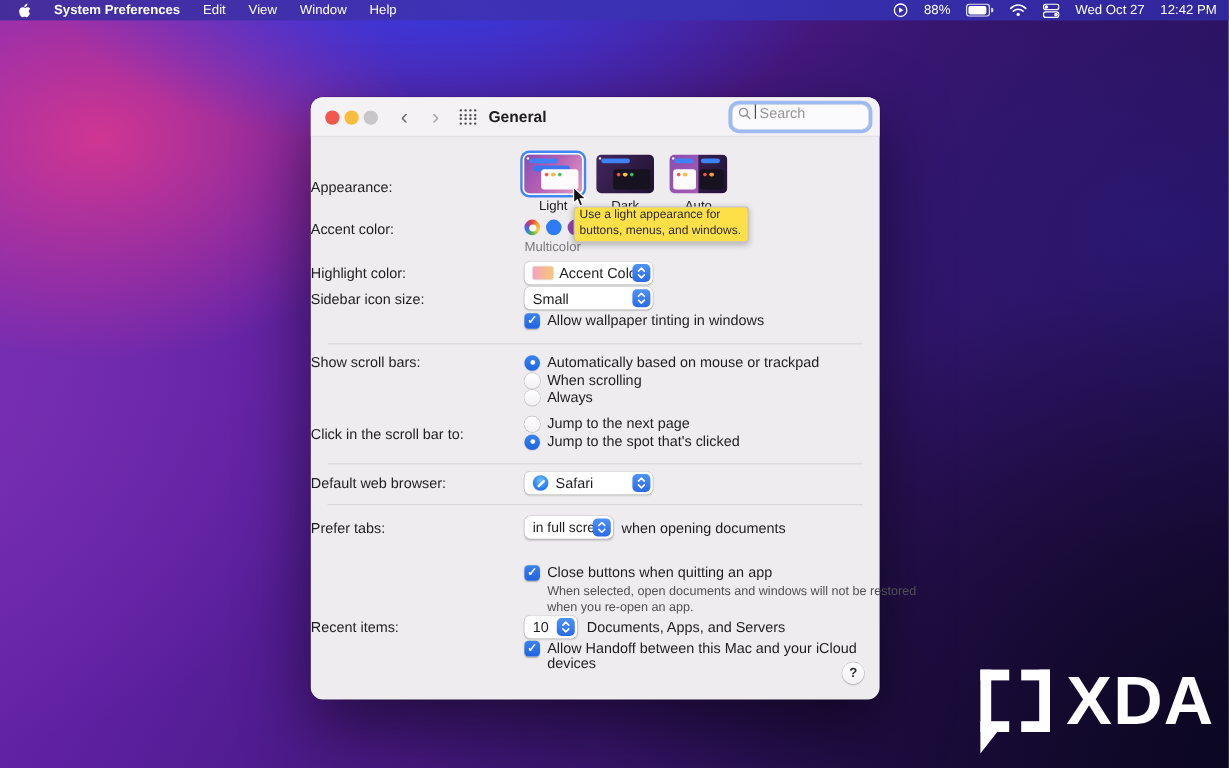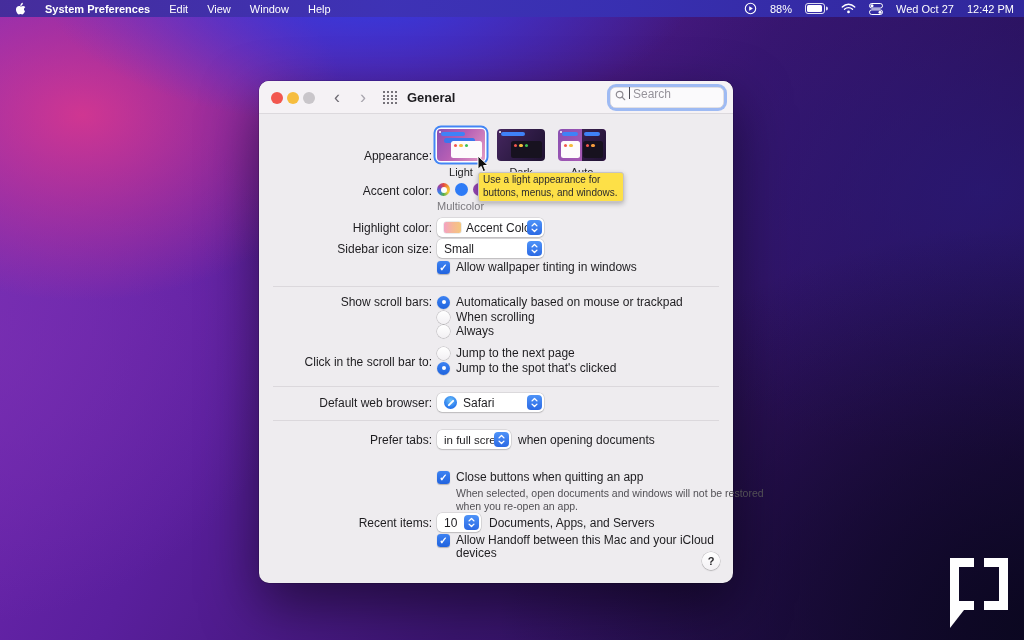--- a/index.html
+++ b/index.html
@@ -46,21 +46,21 @@
   .win-title { position:absolute; left:148px; top:9px; font-size:13px; font-weight:700; color:#1d1c1f; }
   .searchbox { position:absolute; left:351px; top:6px; width:114px; height:21px;
     background:#fbfafc; border-radius:6px; box-shadow:0 0 0 .5px #c9c6cc inset, 0 0 0 3px rgba(85,140,240,.55);
     display:flex; align-items:flex-start; padding:0 5px; }
   .searchbox input { border:none; outline:none; background:transparent; width:80px; font-size:12px;
     color:#333; font-family:"Liberation Sans",sans-serif; padding-left:3px; }
   .searchbox input::placeholder { color:#96939b; }
   .caret { width:1px; height:12px; background:#4a4a52; margin-left:3px; }
 
   
-  .row-label { position:absolute; left:0; width:173px; text-align:right; font-size:12px; color:#1e1d20; }
+  .row-label { position:absolute; left:0; width:173px; font-size:12px; color:#1e1d20; }
   .sep { position:absolute; left:14px; right:14px; height:1px; background:#dbd8dc; }
 
   
   .thumb { position:absolute; top:48px; width:48px; height:32px; border-radius:4px; overflow:hidden; }
   .thumb.sel { box-shadow:0 0 0 1.5px #fff, 0 0 0 3.5px #4285f5; }
   .th-light { left:178px; background:linear-gradient(125deg,#8a4fb2 0%,#b75fb4 45%,#e39cc4 100%); }
   .th-dark  { left:238px; background:linear-gradient(125deg,#45265f 0%,#2c1a42 60%,#1f1230 100%); }
   .th-auto  { left:299px; background:linear-gradient(125deg,#8a4fb2 0%,#b75fb4 100%); }
   .pill1 { position:absolute; left:4px; top:3px; width:24px; height:4px; border-radius:2px; background:#3f82f7; }
   .pill2 { position:absolute; left:7px; top:9px; width:31px; height:5px; border-radius:2.5px; background:#3b76ee; }
@@ -404,13 +404,14 @@
 
   <div class="help-btn">?</div>
 </div>
 
 <div class="xda">
   <span class="xda-brackets">
     <span class="xb-left"></span>
       <span class="xb-tail"></span>
       <span class="xb-right"></span>
   </span>
+  <span class="xda-text">XDA</span>
 </div>
 
 </body></html>

